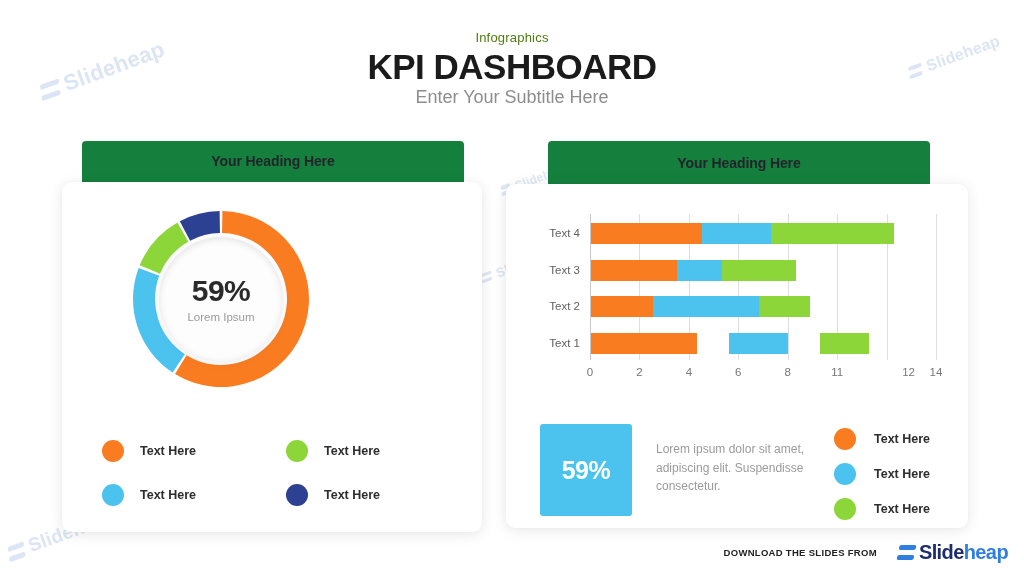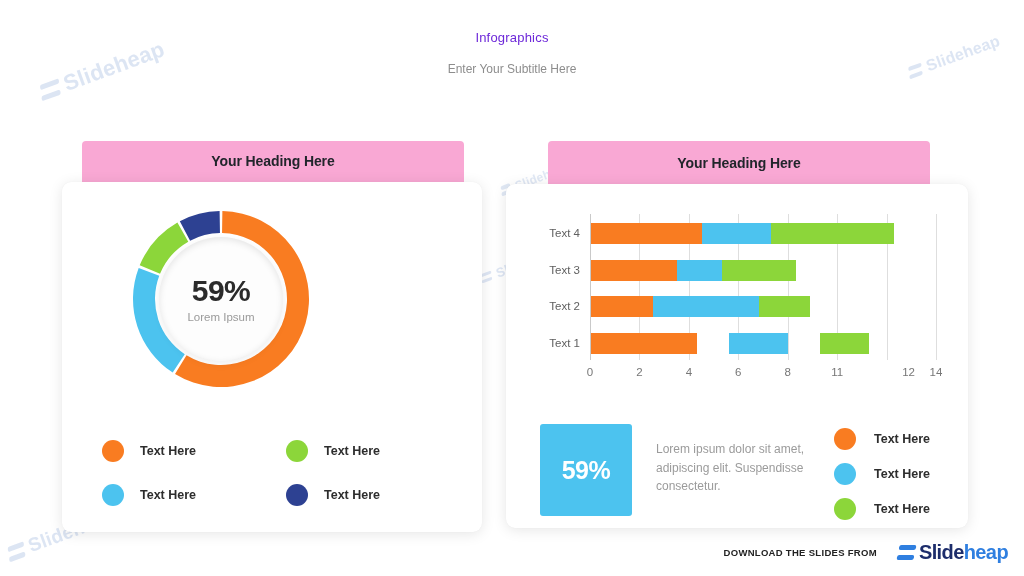--- a/index.html
+++ b/index.html
@@ -53,43 +53,43 @@
   .wm-1 { left: 36px;  top: 58px;  font-size: 22px; transform: rotate(-20deg); }
   .wm-2 { left: 905px; top: 48px;  font-size: 16px; transform: rotate(-20deg); }
   .wm-3 { left: 478px; top: 258px; font-size: 13px; transform: rotate(-20deg); opacity:.9;}
   .wm-4 { left: 4px;   top: 524px; font-size: 19px; transform: rotate(-20deg); }
   .wm-5 { left: 498px; top: 172px; font-size: 12px; transform: rotate(-20deg); opacity:.85;}
 
   
   .header { position: absolute; top: 30px; left: 0; width: 1024px; text-align: center; }
   .eyebrow {
     font-size: 13px;
-    color: #6d28d9;
+    color: #4d7c0f;
     font-weight: 400;
     letter-spacing: .2px;
     margin-bottom: 3px;
   }
   .main-title {
     font-size: 35px;
     font-weight: 700;
     color: #1b1b1b;
     letter-spacing: -0.5px;
     line-height: 1.06;
   }
   .subtitle {
-    font-size: 12px;
+    font-size: 18px;
     color: #8d8d8d;
     font-weight: 400;
-    margin-top: 17px;
+    margin-top: 2px;
   }
 
   
   .band {
     position: absolute;
-    background: #f9a8d4;
+    background: #15803d;
     border-radius: 4px 4px 0 0;
     text-align: center;
   }
   .band-title {
     font-size: 14px;
     font-weight: 700;
     color: #21252b;
     letter-spacing: -0.1px;
   }
   .card {
@@ -294,20 +294,21 @@
   <span class="wm-mark"></span>
   <span>Slideheap</span>
 </div>
 <div class="wm wm-5">
   <span class="wm-mark"></span>
   <span>Slideheap</span>
 </div>
 
 <div class="header">
   <div class="eyebrow">Infographics</div>
+  <div class="main-title">KPI DASHBOARD</div>
   <div class="subtitle">Enter Your Subtitle Here</div>
 </div>
 
 <div class="band band-left">
   <div class="band-title">Your Heading Here</div>
 </div>
 
 <div class="card card-left">
 
   <div class="donut-wrap">

